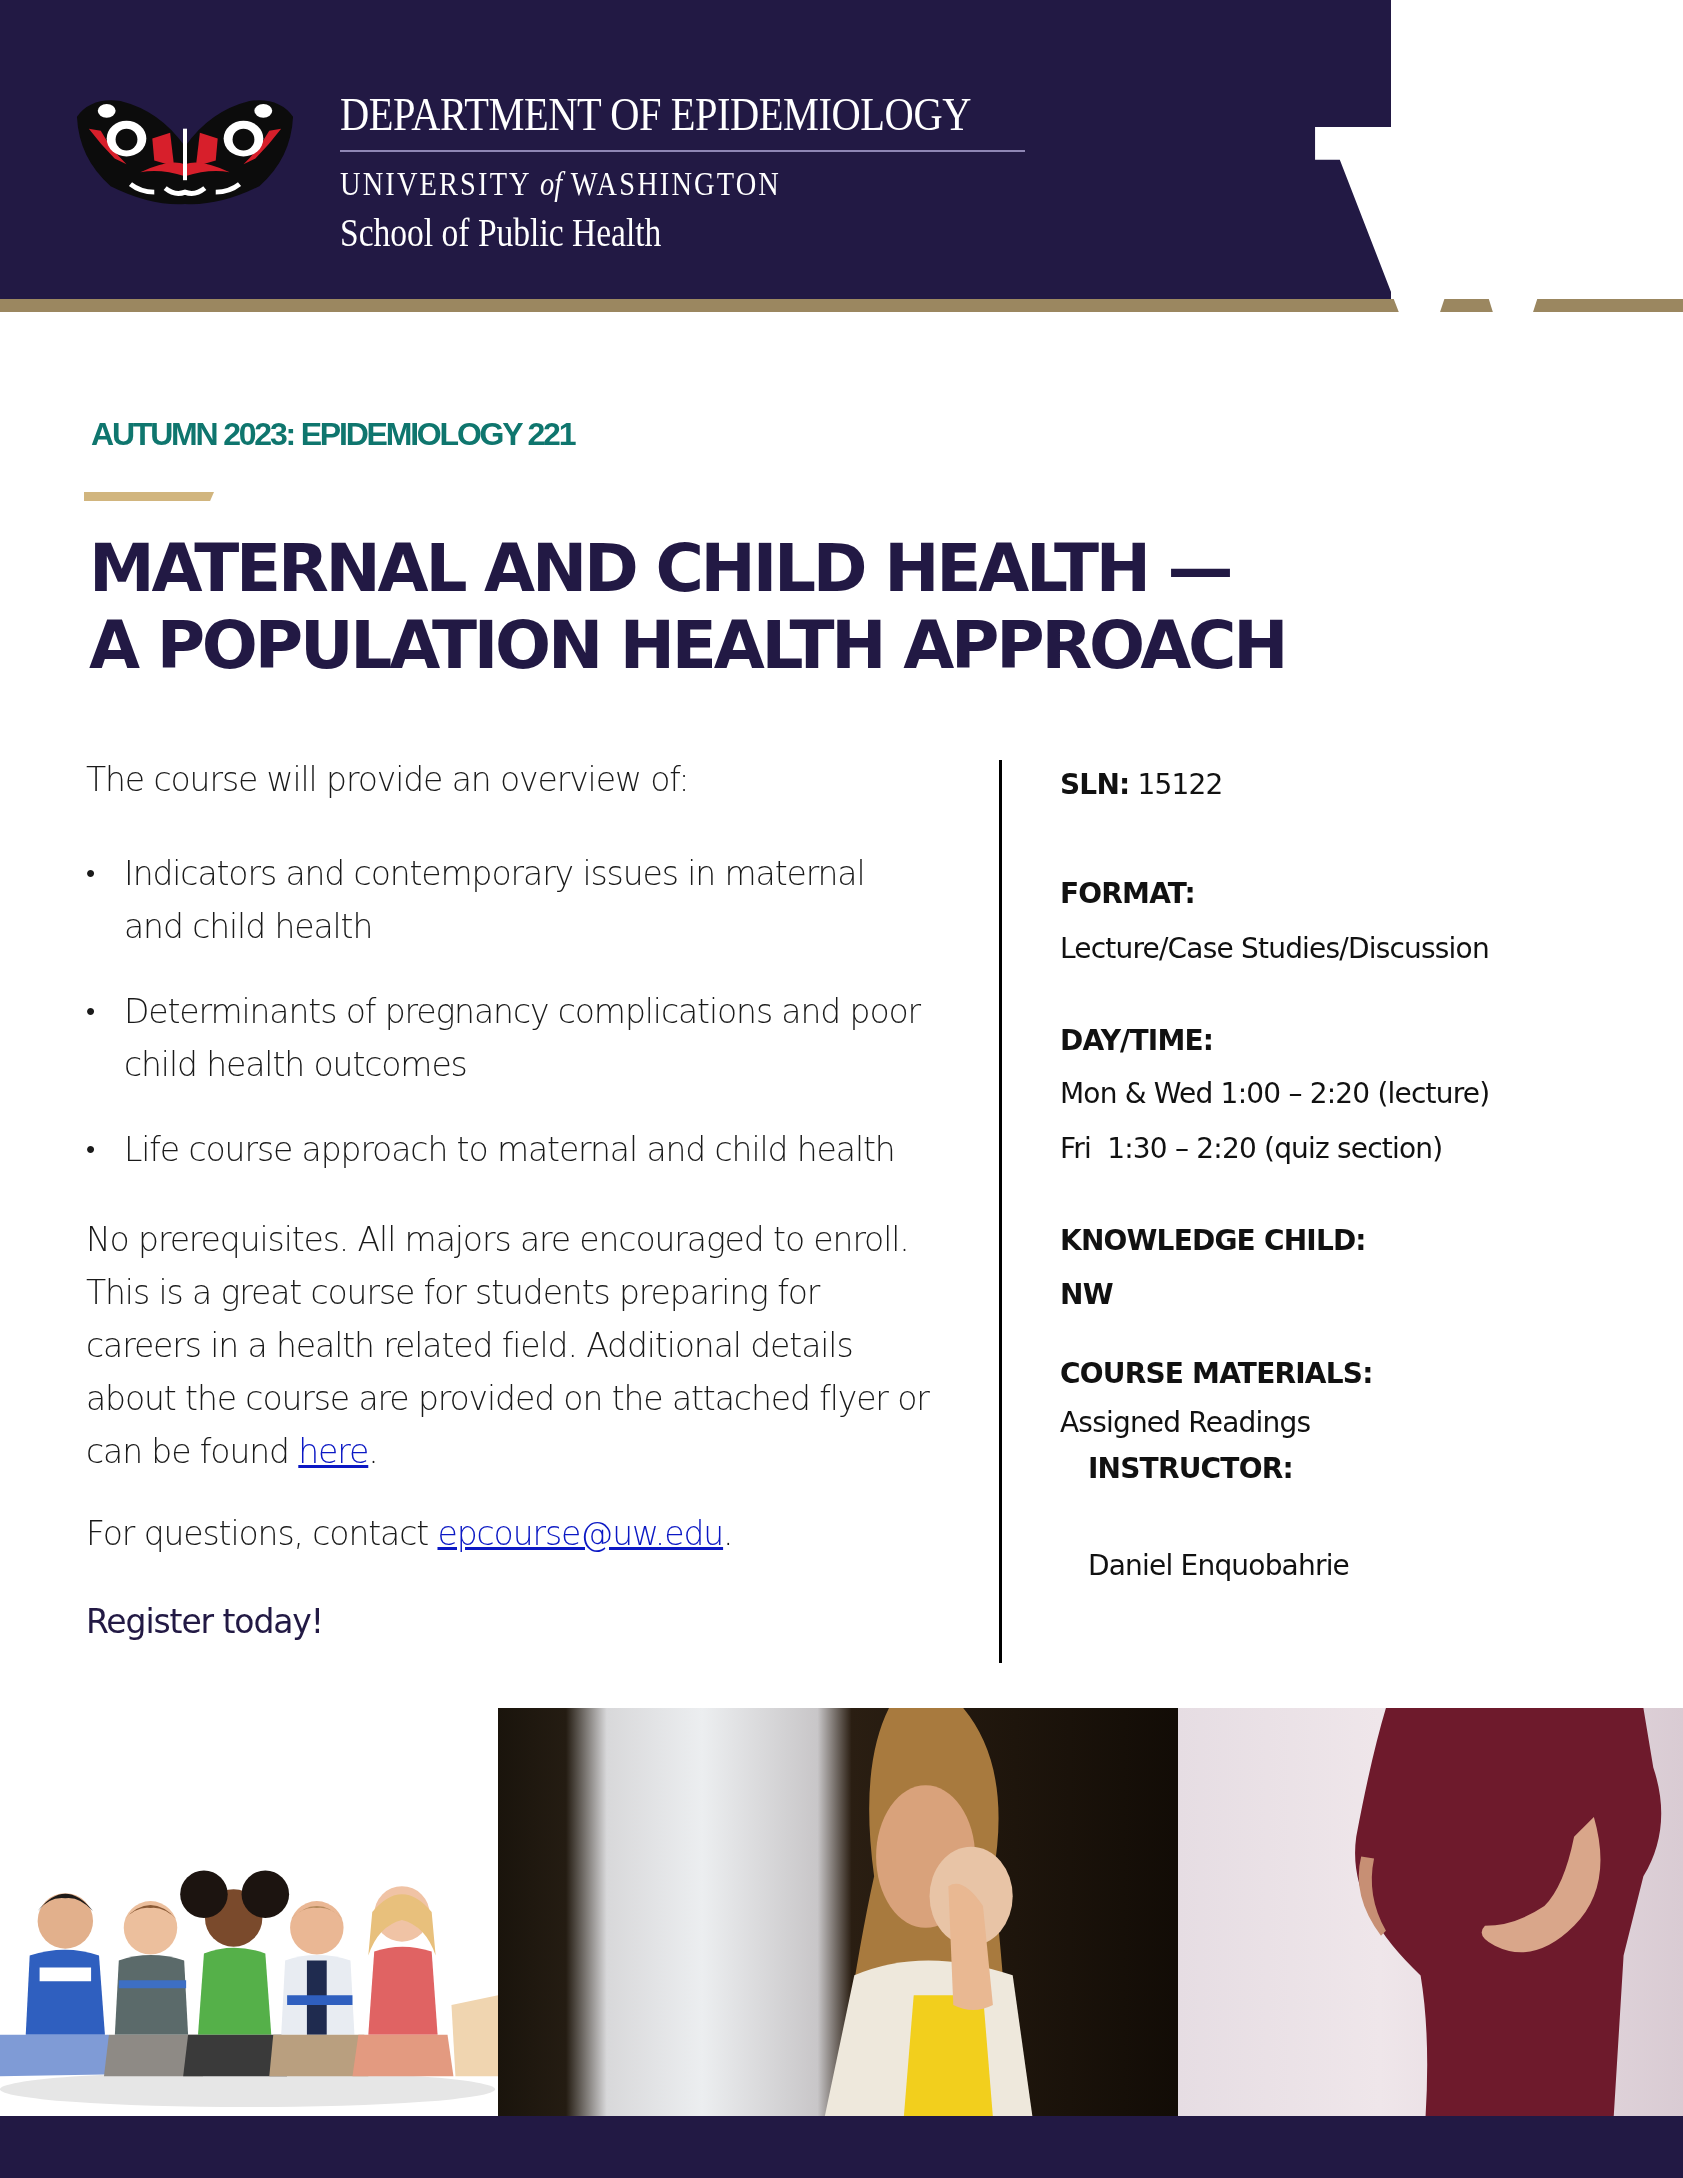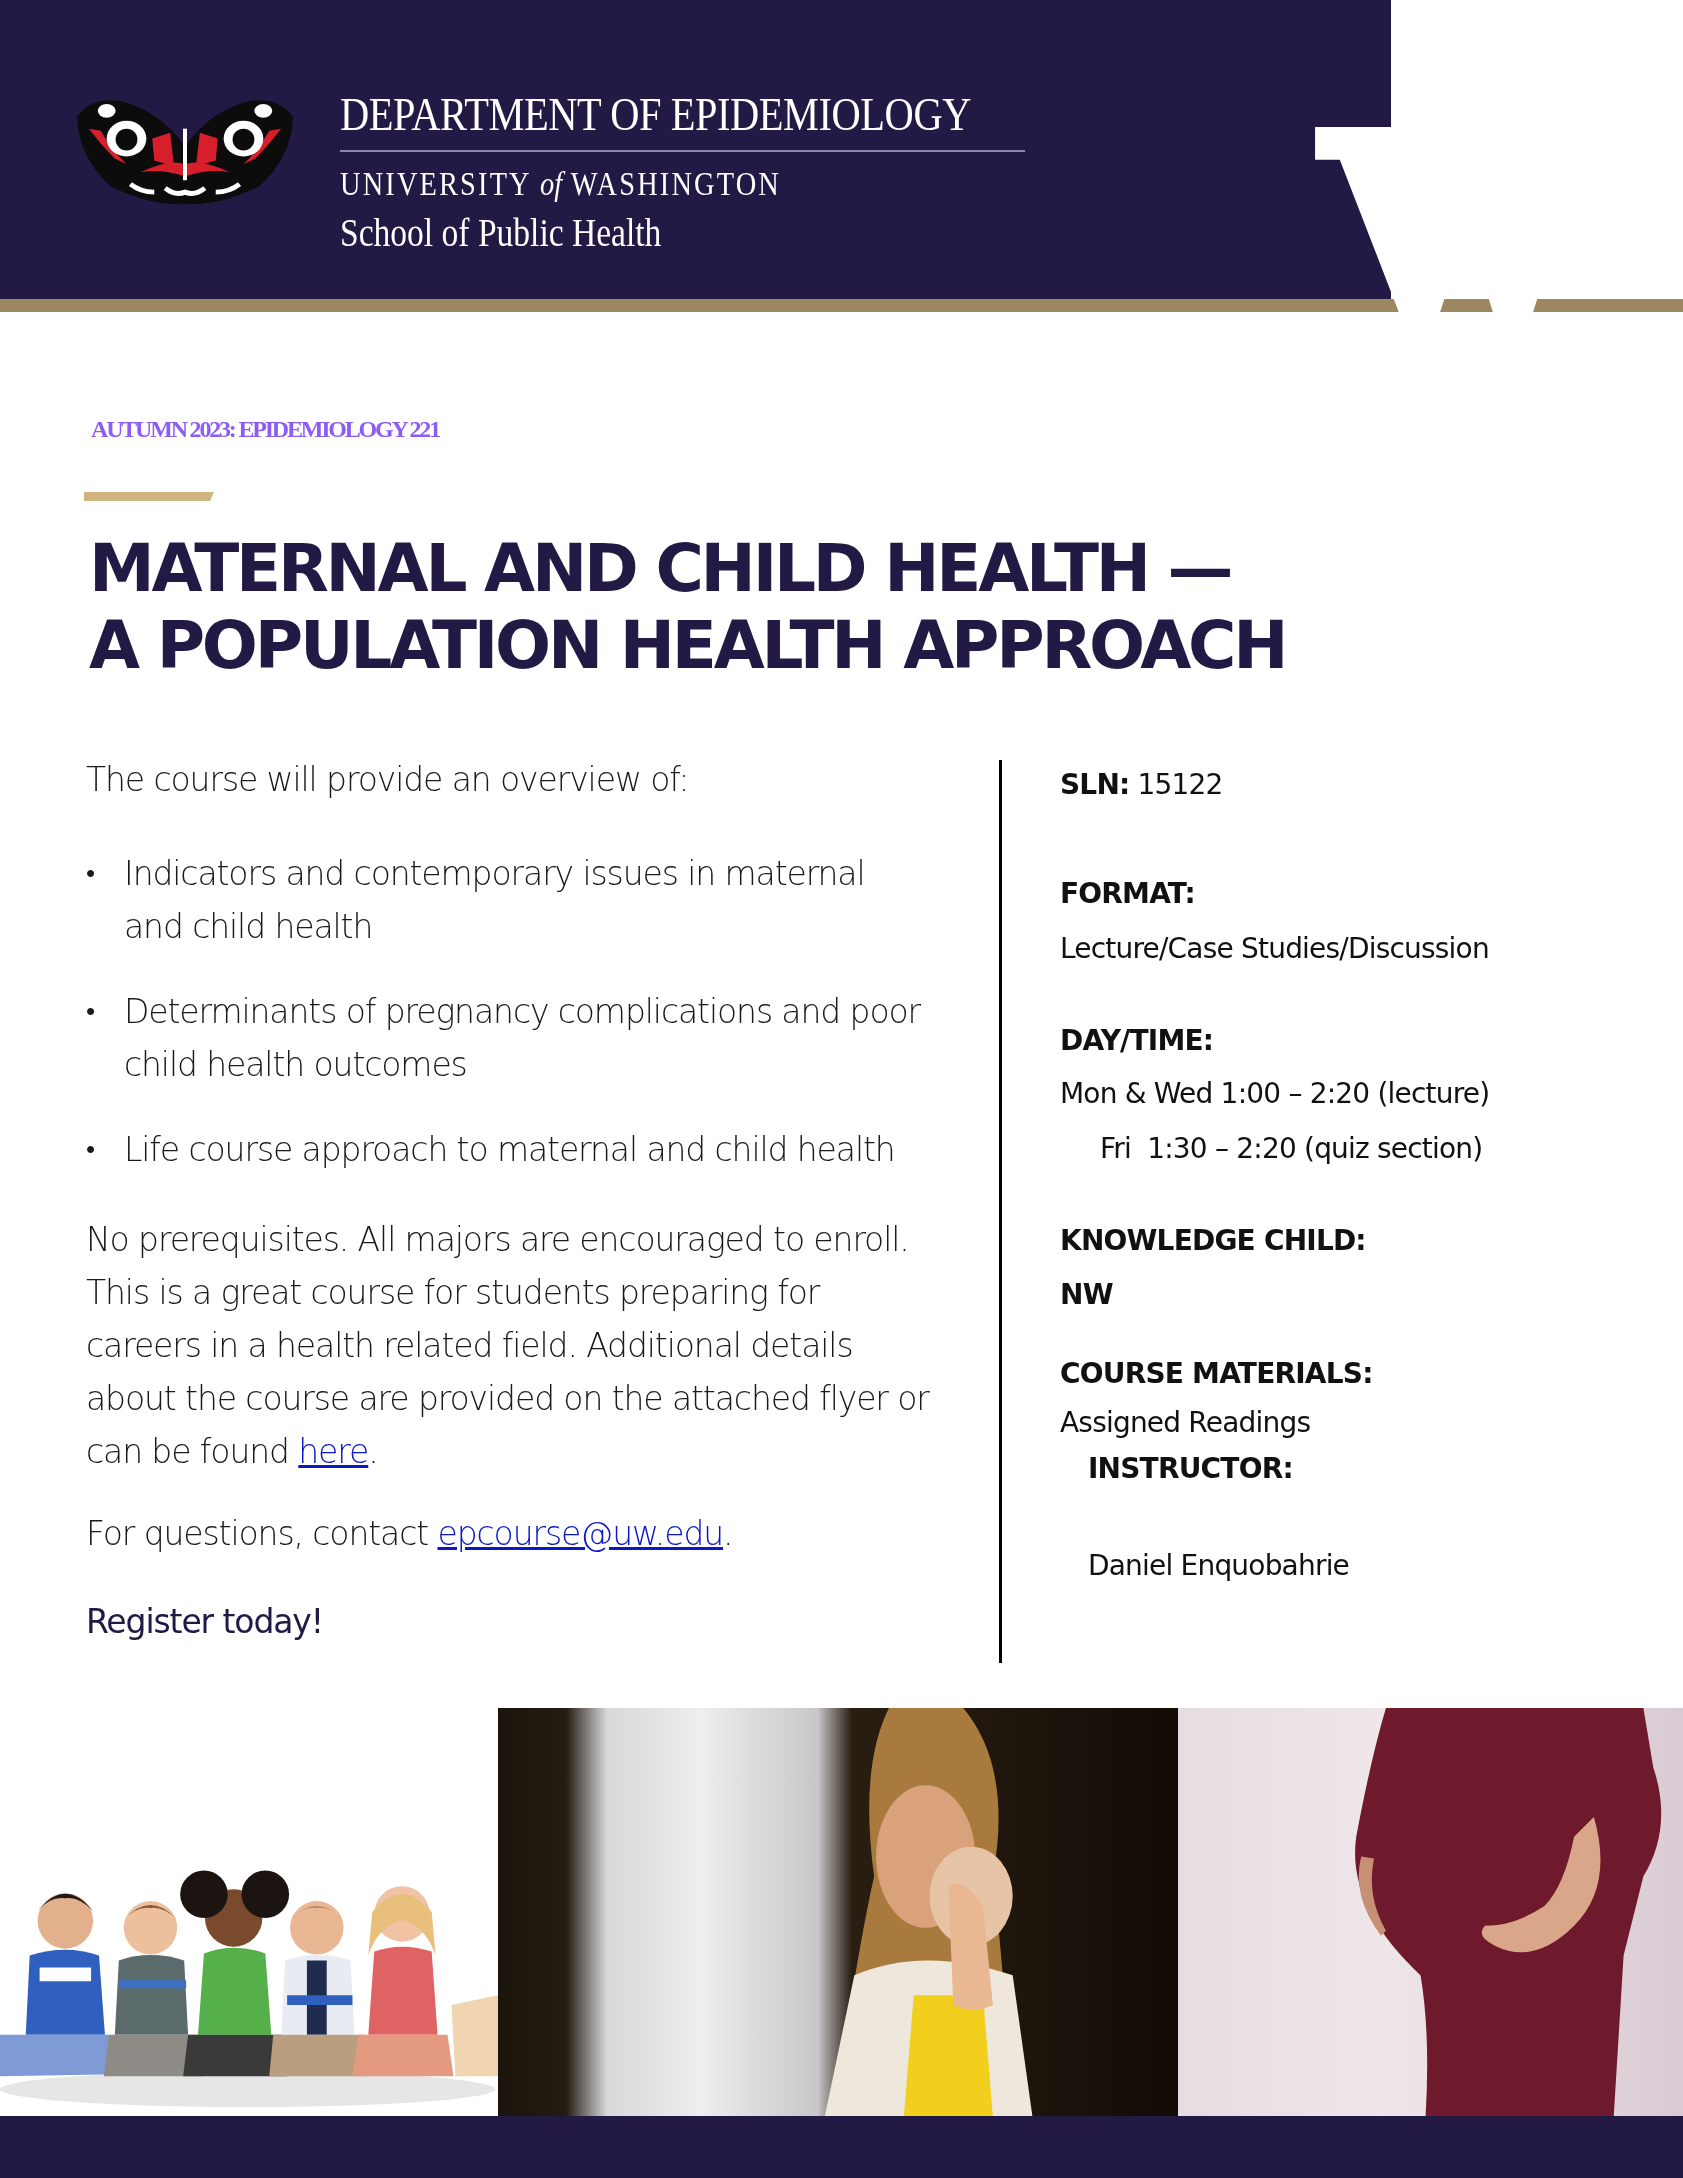--- a/index.html
+++ b/index.html
@@ -11,21 +11,21 @@
   .gold-stripe { position: absolute; left: 0; top: 299px; width: 1683px; height: 13px; background: #9b8760; }
   .logo-mark { position: absolute; left: 71px; top: 89px; width: 228px; height: 117px; }
   .dept-title { position: absolute; left: 340px; top: 87px; font-family: "Liberation Serif", "DejaVu Serif", serif; color: #ffffff; font-size: 47px; letter-spacing: -0.5px; transform: scaleX(0.86); transform-origin: left top; white-space: nowrap; }
   .dept-rule { position: absolute; left: 340px; top: 150px; width: 685px; height: 2px; background: #8f86b5; }
   .uw-line { position: absolute; left: 340px; top: 166px; font-family: "Liberation Serif", "DejaVu Serif", serif; color: #ffffff; font-size: 33px; letter-spacing: 2.5px; transform: scaleX(0.86); transform-origin: left top; white-space: nowrap; }
   .uw-line .of { font-style: italic; letter-spacing: 0; }
   .school-line { position: absolute; left: 340px; top: 210px; font-family: "Liberation Serif", "DejaVu Serif", serif; color: #ffffff; font-size: 39px; transform: scaleX(0.86); transform-origin: left top; white-space: nowrap; }
   .w-logo { position: absolute; left: 1315px; top: 127px; width: 291px; height: 186px; }
 
   
-  .subtitle { position: absolute; left: 91px; top: 416px; font-family: Liberation Serif, serif; font-weight: bold; font-size: 24px; color: #8b5cf6; letter-spacing: -2.2px; white-space: nowrap; }
+  .subtitle { position: absolute; left: 91px; top: 416px; font-family: Liberation Sans, sans-serif; font-weight: bold; font-size: 32px; color: #0f766e; letter-spacing: -2.2px; white-space: nowrap; }
   .accent-bar { position: absolute; left: 84px; top: 492px; width: 130px; height: 9px; background: #d1b57e; clip-path: polygon(0 0, 100% 0, 97% 100%, 0 100%); }
   .main-title { position: absolute; left: 89px; top: 530px; font-family: "DejaVu Sans", sans-serif; font-weight: bold; font-size: 66px; line-height: 77px; color: #221944; letter-spacing: -3.2px; white-space: nowrap; }
 
   
   .left-col { position: absolute; left: 86px; top: 760px; width: 891px; font-family: "DejaVu Sans", sans-serif; font-weight: 300; font-size: 33px; color: #1a1a1a; letter-spacing: -1.1px; }
   .intro { position: absolute; left: 0; top: 0; white-space: nowrap; }
   .bullets { position: absolute; left: 0; top: 87px; width: 891px; list-style: none; }
   .bullets li { position: relative; padding-left: 38px; line-height: 53px; margin-bottom: 32px; }
   .bullets li .dot { position: absolute; left: 0; top: 0; font-size: 26px; }
   .para { position: absolute; left: 0; top: 453px; width: 891px; line-height: 53px; }
@@ -129,21 +129,21 @@
 <div class="right-col">
   <div class="rc-item" style="top:768px;">
     <span class="rc-label">SLN:</span>
     <span class="rc-value">15122</span>
   </div>
   <div class="rc-item rc-label" style="top:877px;">FORMAT:</div>
   <div class="rc-item rc-value" style="top:932px;">Lecture/Case Studies/Discussion</div>
 
   <div class="rc-item rc-label" style="top:1024px;">DAY/TIME:</div>
   <div class="rc-item rc-value" style="top:1077px; white-space:pre;">Mon &amp; Wed 1:00 – 2:20 (lecture)</div>
-  <div class="rc-item rc-value" style="top:1132px; white-space:pre;margin-left:40px;">Fri  1:30 – 2:20 (quiz section)</div>
+  <div class="rc-item rc-value" style="top:1132px; white-space:pre;">Fri  1:30 – 2:20 (quiz section)</div>
 
   <div class="rc-item rc-label" style="top:1224px;">KNOWLEDGE CHILD:</div>
   <div class="rc-item rc-value" style="top:1278px;font-weight:bold;">NW</div>
 
   <div class="rc-item rc-label" style="top:1357px;">COURSE MATERIALS:</div>
   <div class="rc-item rc-value" style="top:1406px;">Assigned Readings</div>
 
   <div class="rc-item rc-label" style="top:1452px;margin-left:28px;">INSTRUCTOR:</div>
   <div class="rc-item rc-value" style="top:1549px;margin-left:28px;">Daniel Enquobahrie</div>
 </div>

